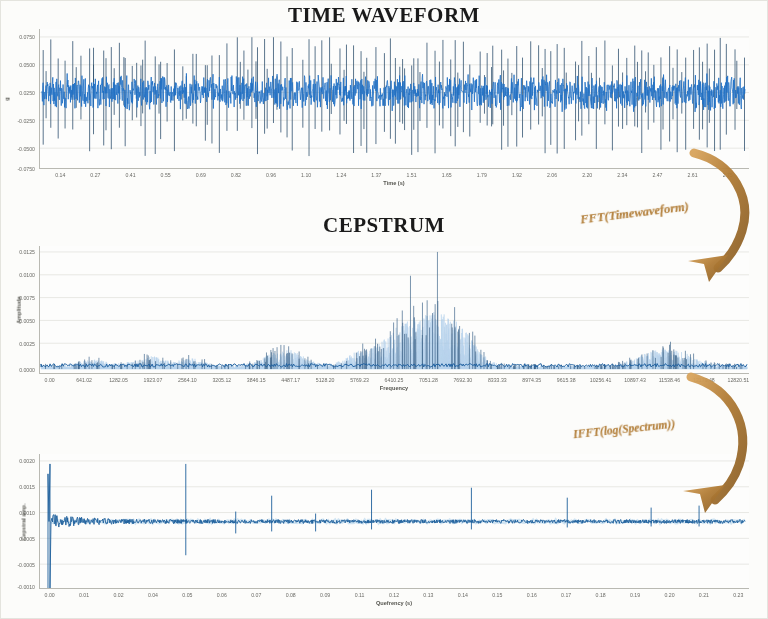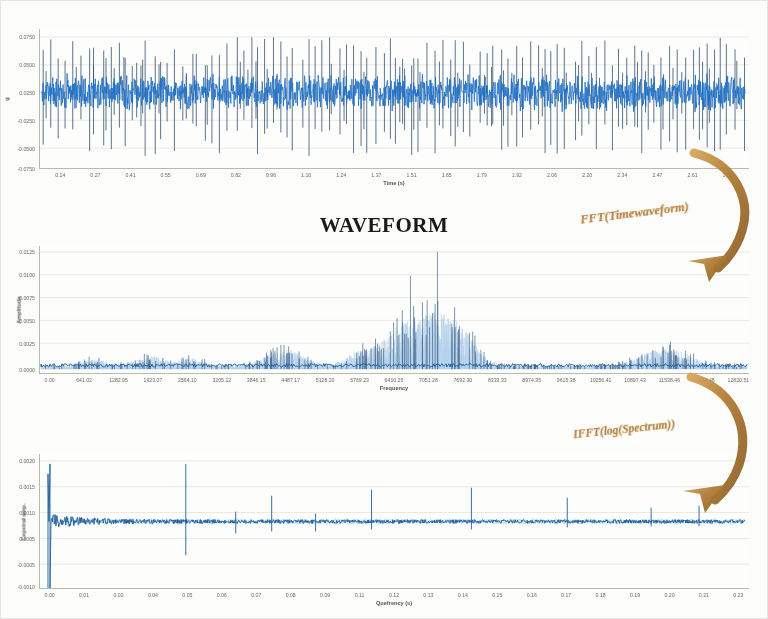--- a/index.html
+++ b/index.html
@@ -80,20 +80,21 @@
     text-shadow:0 0 1px rgba(181,131,64,.5);
   }
   .annot svg{position:absolute;overflow:visible;}
 </style>
 </head>
 <body>
 
 <div class="page">
 
   <div class="panel" style="top:0;height:195px;">
+    <div class="panel-title" style="top:2px;">TIME WAVEFORM</div>
 
     <div class="plot-wrap" style="left:38px;top:28px;width:710px;height:140px;">
       <div class="plot">
         <svg viewBox="0 0 710 140" preserveAspectRatio="none">
           <g>
             <line class="grid-line" x1="0" y1="8" x2="710" y2="8"></line>
             <line class="grid-line" x1="0" y1="36" x2="710" y2="36"></line>
             <line class="grid-line" x1="0" y1="64" x2="710" y2="64"></line>
             <line class="grid-line" x1="0" y1="92" x2="710" y2="92"></line>
             <line class="grid-line" x1="0" y1="120" x2="710" y2="120"></line>
@@ -129,21 +130,21 @@
           <div class="xtick" style="left: 82.1579%;">2.34</div>
           <div class="xtick" style="left: 87.1053%;">2.47</div>
           <div class="xtick" style="left: 92.0526%;">2.61</div>
           <div class="xtick" style="left: 97%;">2.75</div>
         </div>
       <div class="xlabel">Time (s)</div>
     </div>
   </div>
 
   <div class="panel" style="top:200px;height:195px;">
-    <div class="panel-title" style="top:12px;">WAVEFORM</div>
+    <div class="panel-title" style="top:12px;">CEPSTRUM</div>
 
     <div class="plot-wrap" style="left:38px;top:45px;width:710px;height:128px;">
       <div class="plot">
         <svg viewBox="0 0 710 128" preserveAspectRatio="none">
           <g>
             <line class="grid-line" x1="0" y1="6" x2="710" y2="6"></line>
             <line class="grid-line" x1="0" y1="29" x2="710" y2="29"></line>
             <line class="grid-line" x1="0" y1="52" x2="710" y2="52"></line>
             <line class="grid-line" x1="0" y1="75" x2="710" y2="75"></line>
             <line class="grid-line" x1="0" y1="98" x2="710" y2="98"></line>

